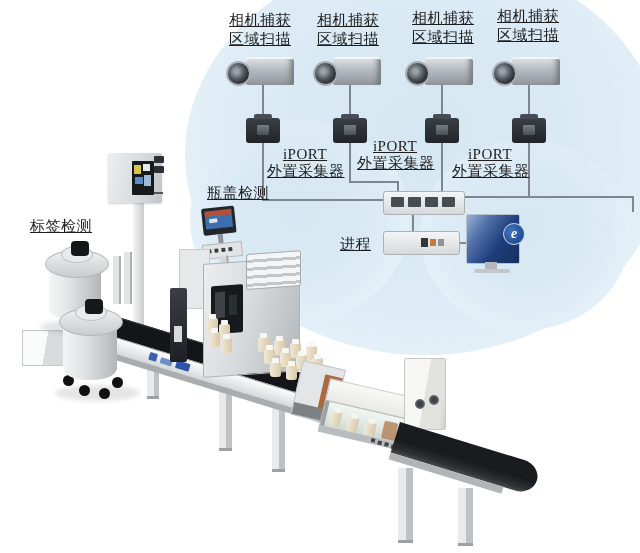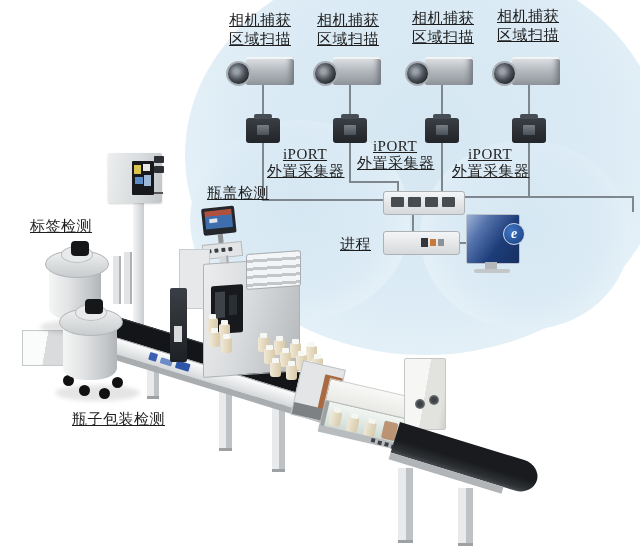--- a/index.html
+++ b/index.html
@@ -307,15 +307,14 @@
   </div>
 
   <div class="beltend">
     <div class="mass"></div>
     <div class="under"></div>
   </div>
 
   <div class="abs" style="left:154px;top:192px;width:9px;height:2px;background:#555;"></div>
   <div class="lbl" style="left:163px;top:184px;padding-left:44px;">瓶盖检测</div>
   <div class="lbl" style="left:30px;top:217px;">标签检测</div>
-  <div class="lbl" style="left:72px;top:410px;">瓶子包装检测</div>
 
 </div>
 
 </body></html>

